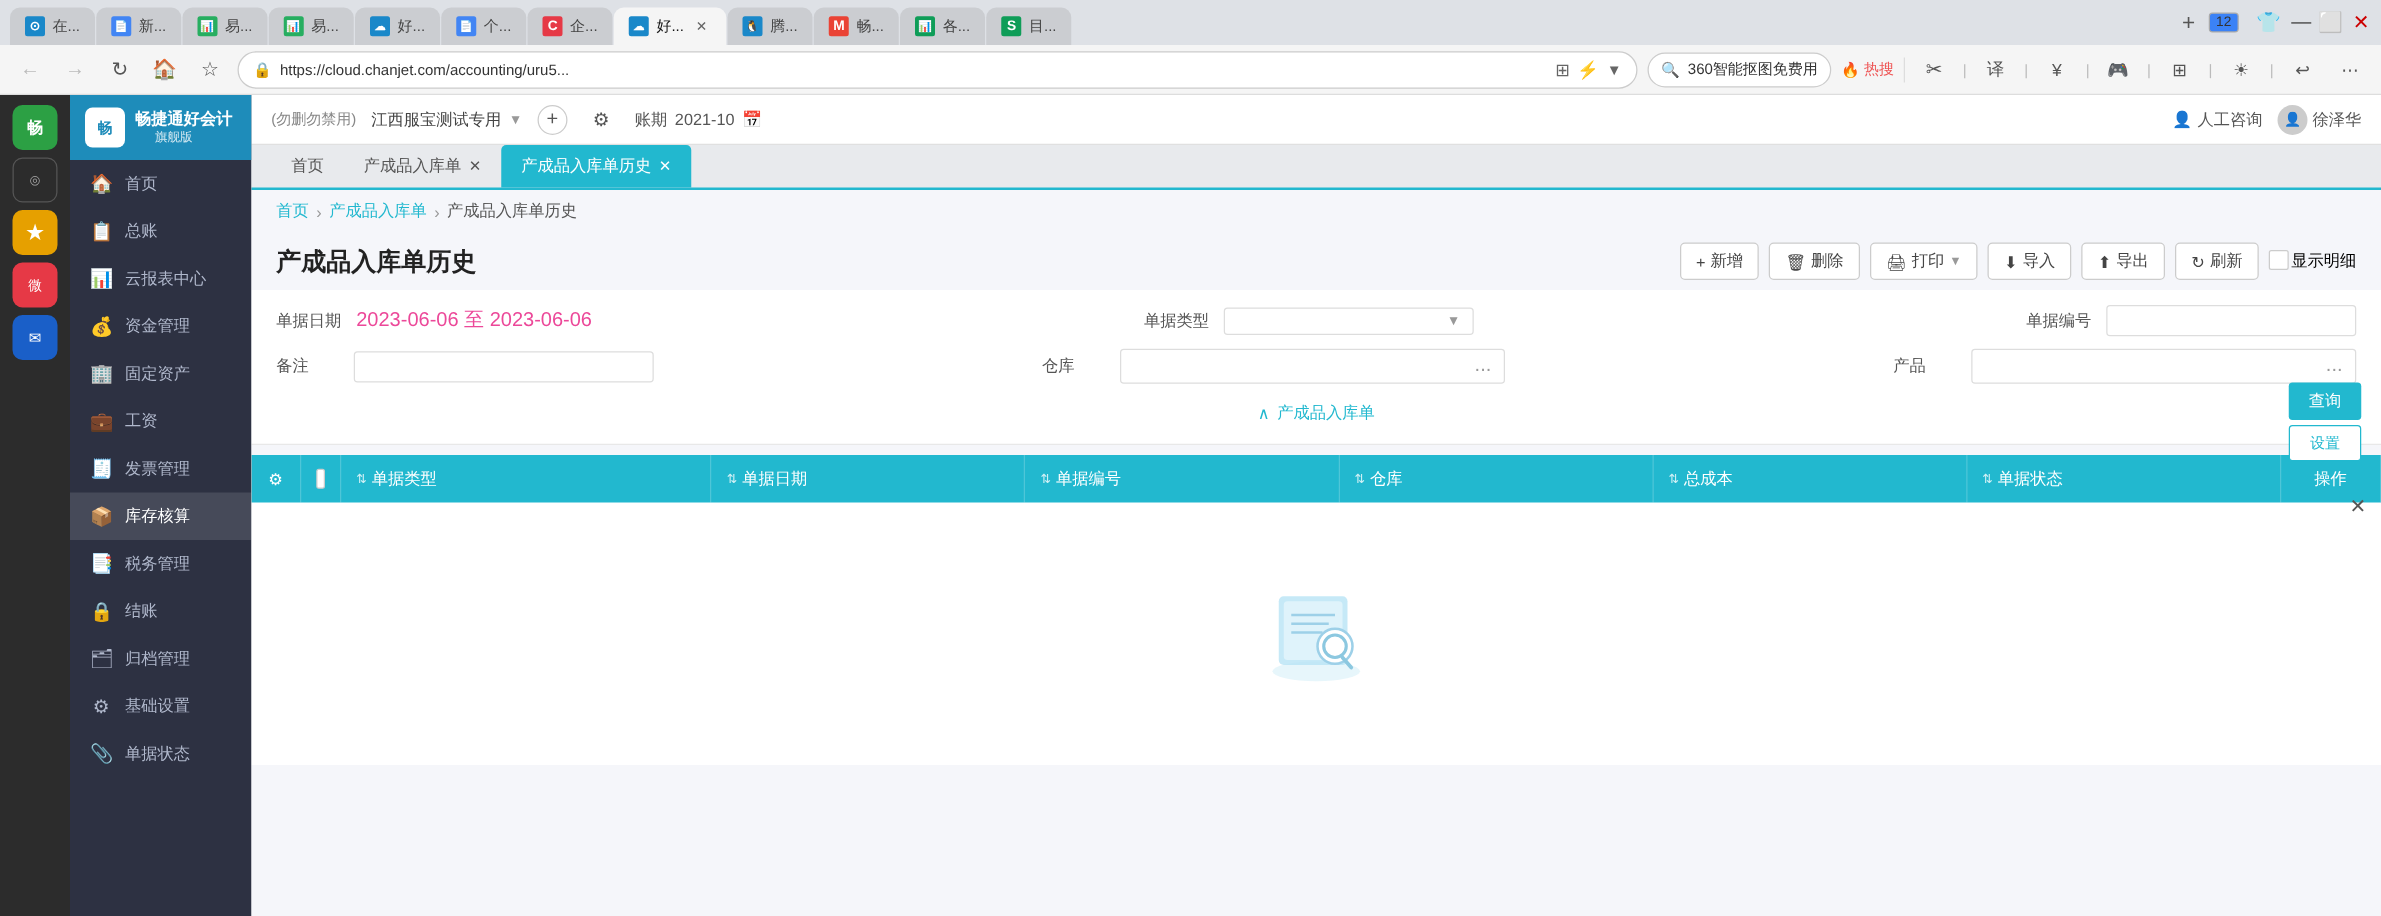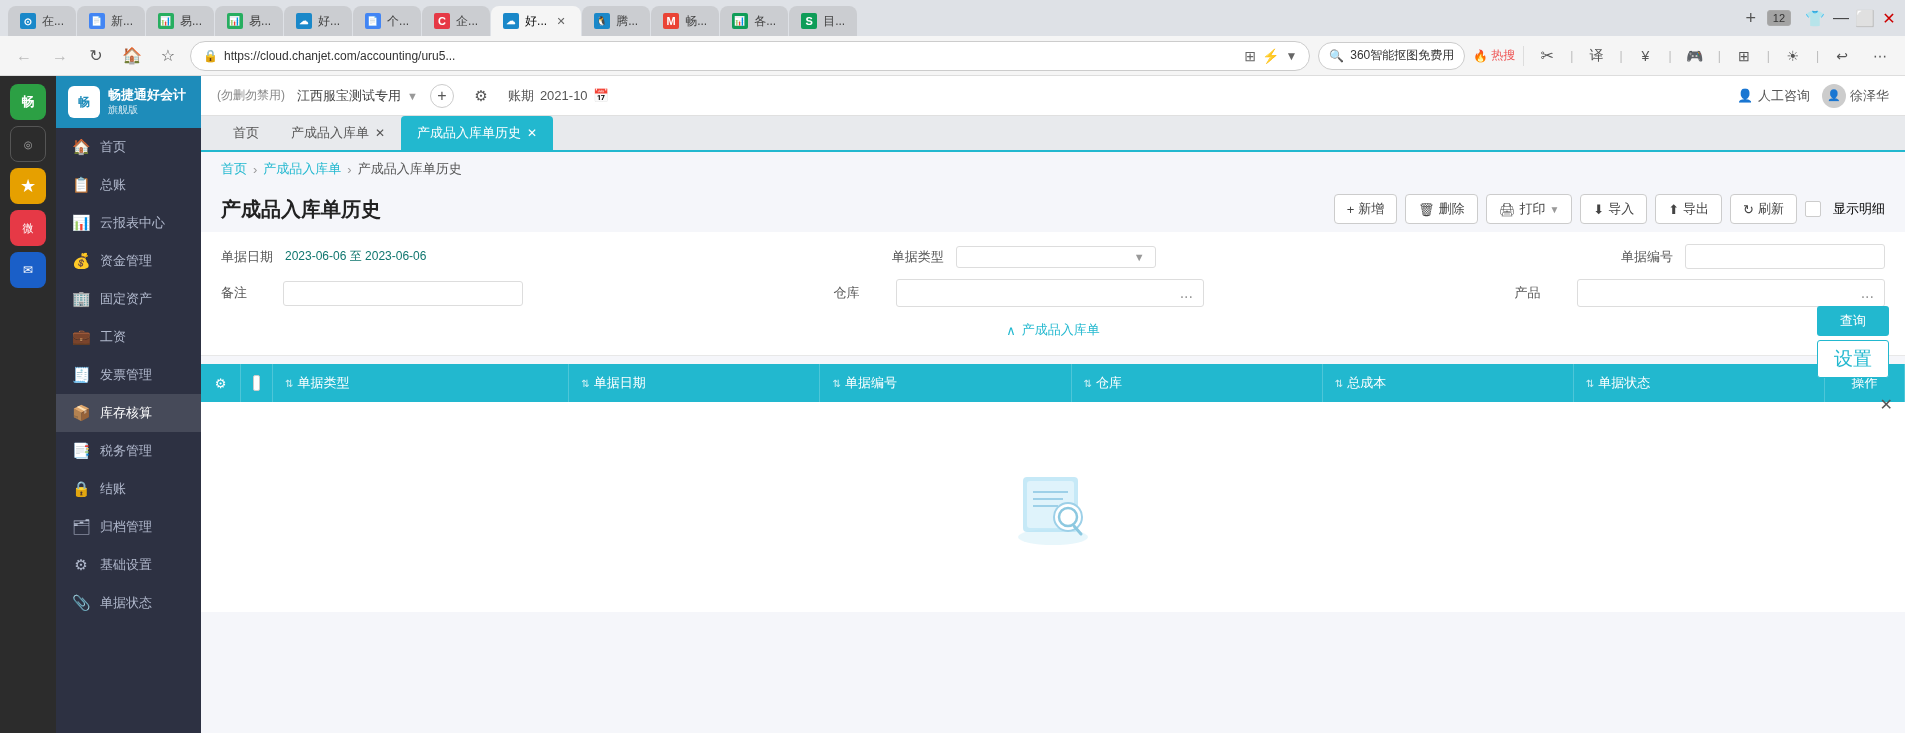--- a/index.html
+++ b/index.html
@@ -69,21 +69,21 @@
     }
     .new-tab-btn {
       width: 28px;
       height: 28px;
       display: flex; align-items: center; justify-content: center;
       color: #555;
       font-size: 18px;
       cursor: pointer;
     }
     .tab-count {
-      background: #a3a3a3;
+      background: #3b82f6;
       border: 1px solid #aaa;
       border-radius: 3px;
       padding: 1px 5px;
       font-size: 11px;
       color: #333;
     }
 
     
     .browser-addressbar {
       height: 40px;
@@ -190,21 +190,21 @@
       color: #fff;
     }
     .sidebar-logo {
       width: 32px; height: 32px;
       background: #fff;
       border-radius: 6px;
       display: flex; align-items: center; justify-content: center;
       font-size: 12px; font-weight: bold; color: #1e8cba;
     }
     .sidebar-title { font-size: 13px; font-weight: bold; color: #fff; line-height: 1.2; }
-    .sidebar-subtitle { font-size: 10px; color: rgba(255,255,255,0.8); }
+    .sidebar-subtitle { font-size: 10px; color: rgba(255,255,255,0.8); margin-left: 16px; }
     .sidebar-item {
       display: flex;
       align-items: center;
       gap: 10px;
       padding: 10px 16px;
       color: #b0b8cc;
       cursor: pointer;
       font-size: 13px;
     }
     .sidebar-item.active { background: rgba(255,255,255,0.12); color: #fff; }
@@ -330,21 +330,21 @@
       cursor: pointer;
       font-size: 12px;
       color: #555;
       background: #fff;
     }
     .period-btn.active {
       background: #22b8cf;
       color: #fff;
       border-color: #22b8cf;
     }
-    .date-range { font-size: 12px; color: #0f766e; }
+    .date-range { font-size: 16px; color: #ec4899; }
     .filter-select {
       display: flex; align-items: center; gap: 4px;
       border: 1px solid #ddd;
       border-radius: 3px;
       padding: 4px 10px;
       min-width: 180px;
       cursor: pointer;
       background: #fff;
       font-size: 13px;
       color: #555;
@@ -703,21 +703,21 @@
         <span>导入</span>
       </div>
       <div class="btn-action">
         <span>⬆</span>
         <span>导出</span>
       </div>
       <div class="btn-action">
         <span>↻</span>
         <span>刷新</span>
       </div>
-      <div style="display:flex;align-items:center;gap:12px">
+      <div style="display:flex;align-items:flex-start;gap:2px">
         <div style="width:16px;height:16px;border:1px solid #ccc;background:#fff;border-radius:2px"></div>
         <span>显示明细</span>
       </div>
     </div>
     <div class="close-btn-top">✕</div>
   </div>
 
   <div class="filter-section">
 
     <div class="filter-row">
@@ -757,21 +757,21 @@
 
 
     <div class="collapse-row">
       <span>∧</span>
       <span>产成品入库单</span>
     </div>
   </div>
 
   <div style="position:absolute;top:230px;right:16px;display:flex;flex-direction:column;gap:4px">
     <div style="background:#22b8cf;color:#fff;padding:6px 16px;border-radius:3px;cursor:pointer;font-size:13px;text-align:center">查询</div>
-    <div style="background:#fff;border:1px solid #22b8cf;color:#22b8cf;padding:5px 16px;border-radius:3px;cursor:pointer;font-size:19px;text-align:center">设置</div>
+    <div style="background:#fff;border:1px solid #22b8cf;color:#22b8cf;padding:5px 16px;border-radius:3px;cursor:pointer;font-size:12px;text-align:center">设置</div>
   </div>
 
   <div class="data-table-wrapper">
     <div class="data-table-header">
       <div class="th-cell th-settings">
         <span>⚙</span>
       </div>
       <div class="th-cell th-check">
         <div class="checkbox-cell"></div>
       </div>

